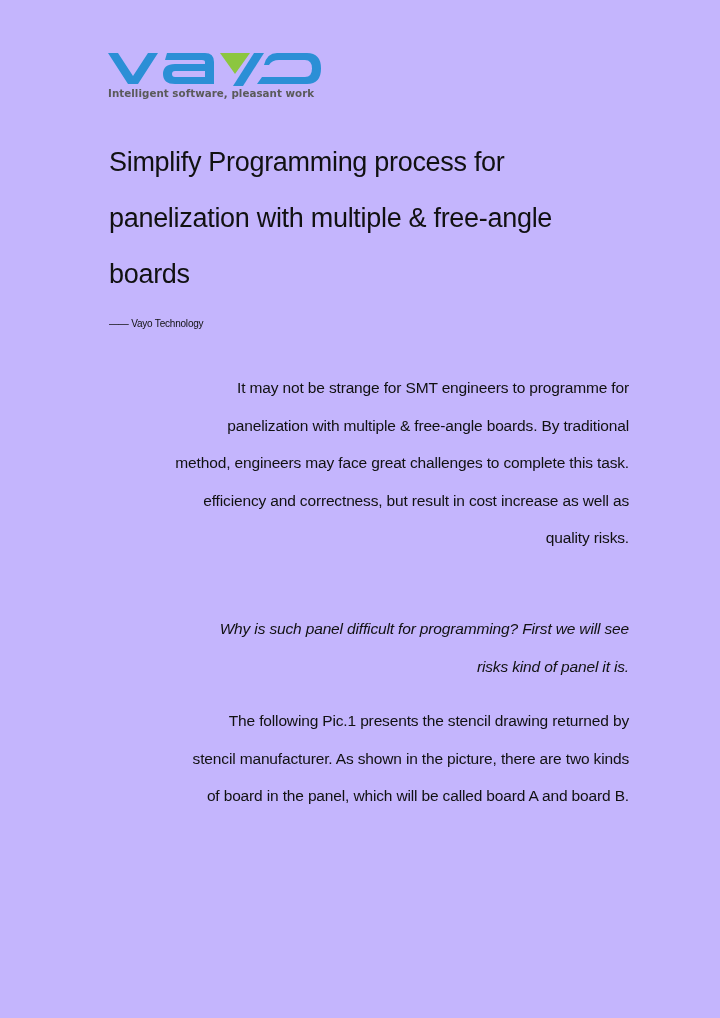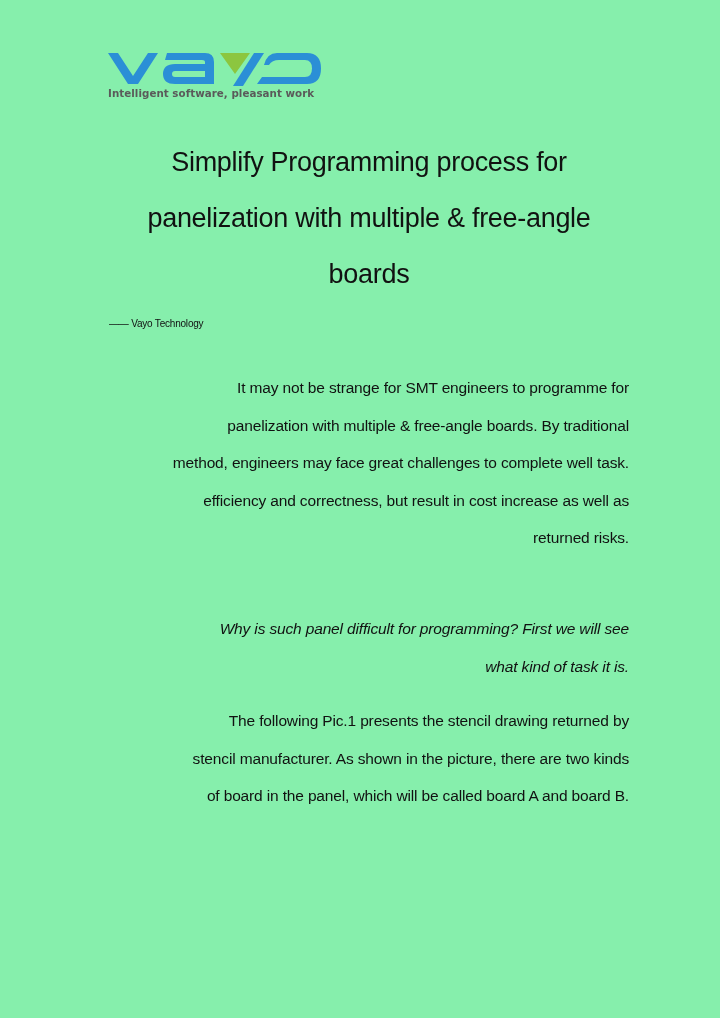--- a/index.html
+++ b/index.html
@@ -12,21 +12,21 @@
       height: 1018px;
       position: relative;
       overflow: hidden;
       font-family: "Liberation Sans", "DejaVu Sans", sans-serif;
       color: #111111;
     }
     .page {
       position: absolute;
       left: 0; top: 0;
       width: 720px; height: 1018px;
-      background: #86efac;
+      background: #c4b5fd;
     }
     .logo {
       position: absolute;
       left: 107px;
       top: 50px;
       width: 216px;
       height: 54px;
     }
     .logo svg {
       display: block;
@@ -51,21 +51,20 @@
       left: 109px;
       top: 134px;
       width: 520px;
       font-size: 27px;
       line-height: 56px;
       font-weight: normal;
       color: #111111;
       margin: 0;
       font-family: "Liberation Sans", sans-serif;
       letter-spacing: -0.3px;
-      text-align: center;
     }
     .title .line { display: block; white-space: nowrap; }
     .author {
       position: absolute;
       left: 109px;
       top: 318px;
       font-size: 10px;
       color: #111111;
       white-space: nowrap;
       letter-spacing: -0.2px;
@@ -113,28 +112,28 @@
     <span class="line">Simplify Programming process for</span>
     <span class="line">panelization with multiple &amp; free-angle</span>
     <span class="line">boards</span>
   </h1>
 
   <div class="author">—— Vayo Technology</div>
 
   <p class="para" id="p1">
     <span class="line indent">It may not be strange for SMT engineers to programme for</span>
     <span class="line">panelization with multiple &amp; free-angle boards. By traditional</span>
-    <span class="line">method, engineers may face great challenges to complete well task.</span>
+    <span class="line">method, engineers may face great challenges to complete this task.</span>
     <span class="line">efficiency and correctness, but result in cost increase as well as</span>
-    <span class="line">returned risks.</span>
+    <span class="line">quality risks.</span>
   </p>
 
   <p class="para" id="p2">
     <span class="line indent">Why is such panel difficult for programming? First we will see</span>
-    <span class="line">what kind of task it is.</span>
+    <span class="line">risks kind of panel it is.</span>
   </p>
 
   <p class="para" id="p3">
     <span class="line indent">The following Pic.1 presents the stencil drawing returned by</span>
     <span class="line">stencil manufacturer. As shown in the picture, there are two kinds</span>
     <span class="line">of board in the panel, which will be called board A and board B.</span>
   </p>
 
 </div>
 

